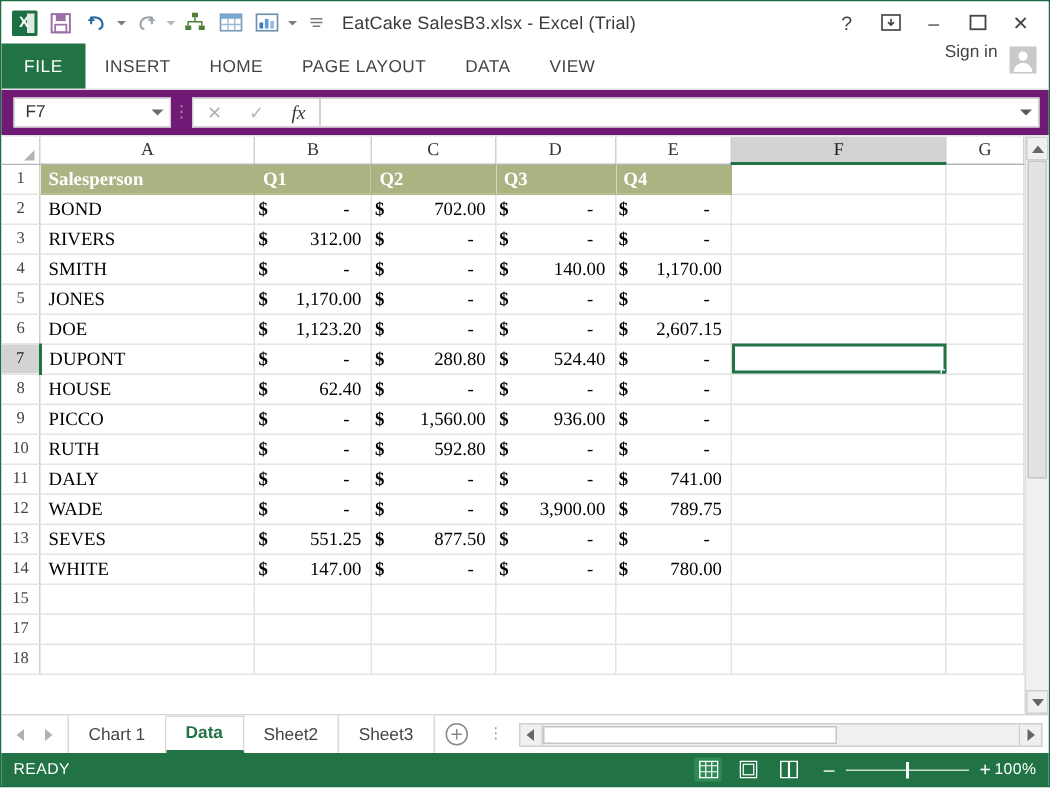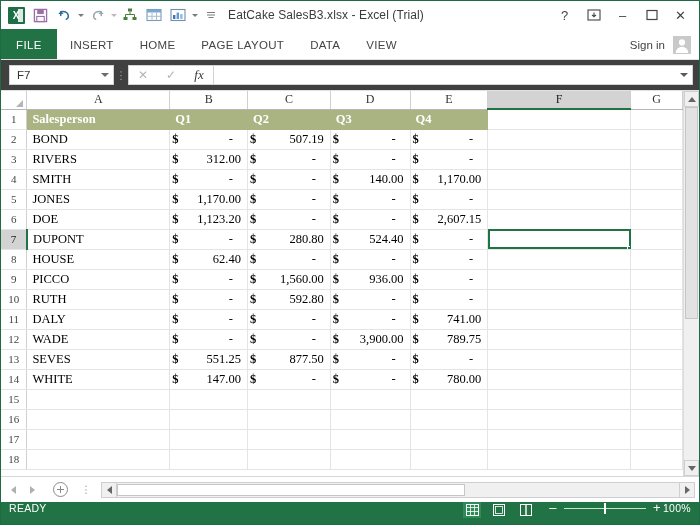--- a/index.html
+++ b/index.html
@@ -94,38 +94,38 @@
   }
   .tab {
     color: #444;
     font-size: 11.5px;
     padding: 0 13px;
     display: flex; align-items: center;
     letter-spacing: .3px;
   }
   .ribbon-right {
     margin-left: auto;
-    display: flex; align-items: center; gap: 6px;
+    display: flex; gap: 6px;
     padding-right: 6px;
   }
   .signin { font-size: 11.5px; color: #444; }
   .avatar {
     width: 22px; height: 22px;
     display: flex; align-items: center; justify-content: center;
   }
 
   
   .fbar {
     height: 30px;
     flex: 0 0 30px;
     display: flex;
     align-items: center;
     padding: 0 6px 0 8px;
     gap: 0;
-    background: #404040;
+    background: #701a75;
   }
   .namebox {
     width: 105px; height: 20px;
     border: 1px solid #d3d3d3;
     background: #fff;
     display: flex; align-items: center;
     padding: 0 4px 0 7px;
     font-size: 11.5px;
     color: #333;
   }
@@ -384,21 +384,21 @@
     background: #fff;
     border: 1px solid #c6c6c6;
   }
 
   
   .statusbar {
     height: 22px;
     flex: 0 0 22px;
     background: #217346;
     display: flex;
-    align-items: flex-start;
+    align-items: center;
     color: #fff;
     font-size: 10.5px;
     padding: 0 8px;
     letter-spacing: .3px;
   }
   .status-left { flex: 1; }
   .views { display: flex; align-items: center; gap: 9px; }
   .vbtn {
     width: 18px; height: 16px;
     display: flex; align-items: center; justify-content: center;
@@ -580,21 +580,21 @@
               <td class="cell name">BOND</td>
               <td class="cell">
                 <div class="acct">
                   <span class="sym">$</span>
                   <span class="num dash">-</span>
                 </div>
               </td>
               <td class="cell">
                 <div class="acct">
                   <span class="sym">$</span>
-                  <span class="num">507.19</span>
+                  <span class="num">702.00</span>
                 </div>
               </td>
               <td class="cell">
                 <div class="acct">
                   <span class="sym">$</span>
                   <span class="num dash">-</span>
                 </div>
               </td>
               <td class="cell">
                 <div class="acct">
@@ -962,30 +962,20 @@
                 <div class="acct">
                   <span class="sym">$</span>
                   <span class="num">780.00</span>
                 </div>
               </td>
               <td class="cell"></td>
               <td class="cell"></td>
             </tr>
             <tr>
               <td class="rowh">15</td>
-              <td class="cell"></td>
-              <td class="cell"></td>
-              <td class="cell"></td>
-              <td class="cell"></td>
-              <td class="cell"></td>
-              <td class="cell"></td>
-              <td class="cell"></td>
-            </tr>
-            <tr>
-              <td class="rowh">16</td>
               <td class="cell"></td>
               <td class="cell"></td>
               <td class="cell"></td>
               <td class="cell"></td>
               <td class="cell"></td>
               <td class="cell"></td>
               <td class="cell"></td>
             </tr>
             <tr>
               <td class="rowh">17</td>
@@ -1021,20 +1011,26 @@
           <span class="tri-down"></span>
         </div>
     </div>
   </div>
 
   <div class="tabbar">
     <div class="nav-arrows">
       <span class="tri-left" style="border-right-color:#b0b0b0"></span>
       <span class="tri-right" style="border-left-color:#b0b0b0"></span>
     </div>
+    <div class="sheet-tabs">
+        <div class="stab">Chart 1</div>
+        <div class="stab active">Data</div>
+        <div class="stab">Sheet2</div>
+        <div class="stab">Sheet3</div>
+      </div>
     <div class="addsheet">
       <span class="circ-plus"></span>
     </div>
     <div class="tb-dots">⋮</div>
     <div class="hscroll">
       <div class="hs-btn">
           <span class="tri-left"></span>
         </div>
       <div class="hs-track">
         <div class="hs-thumb"></div>

